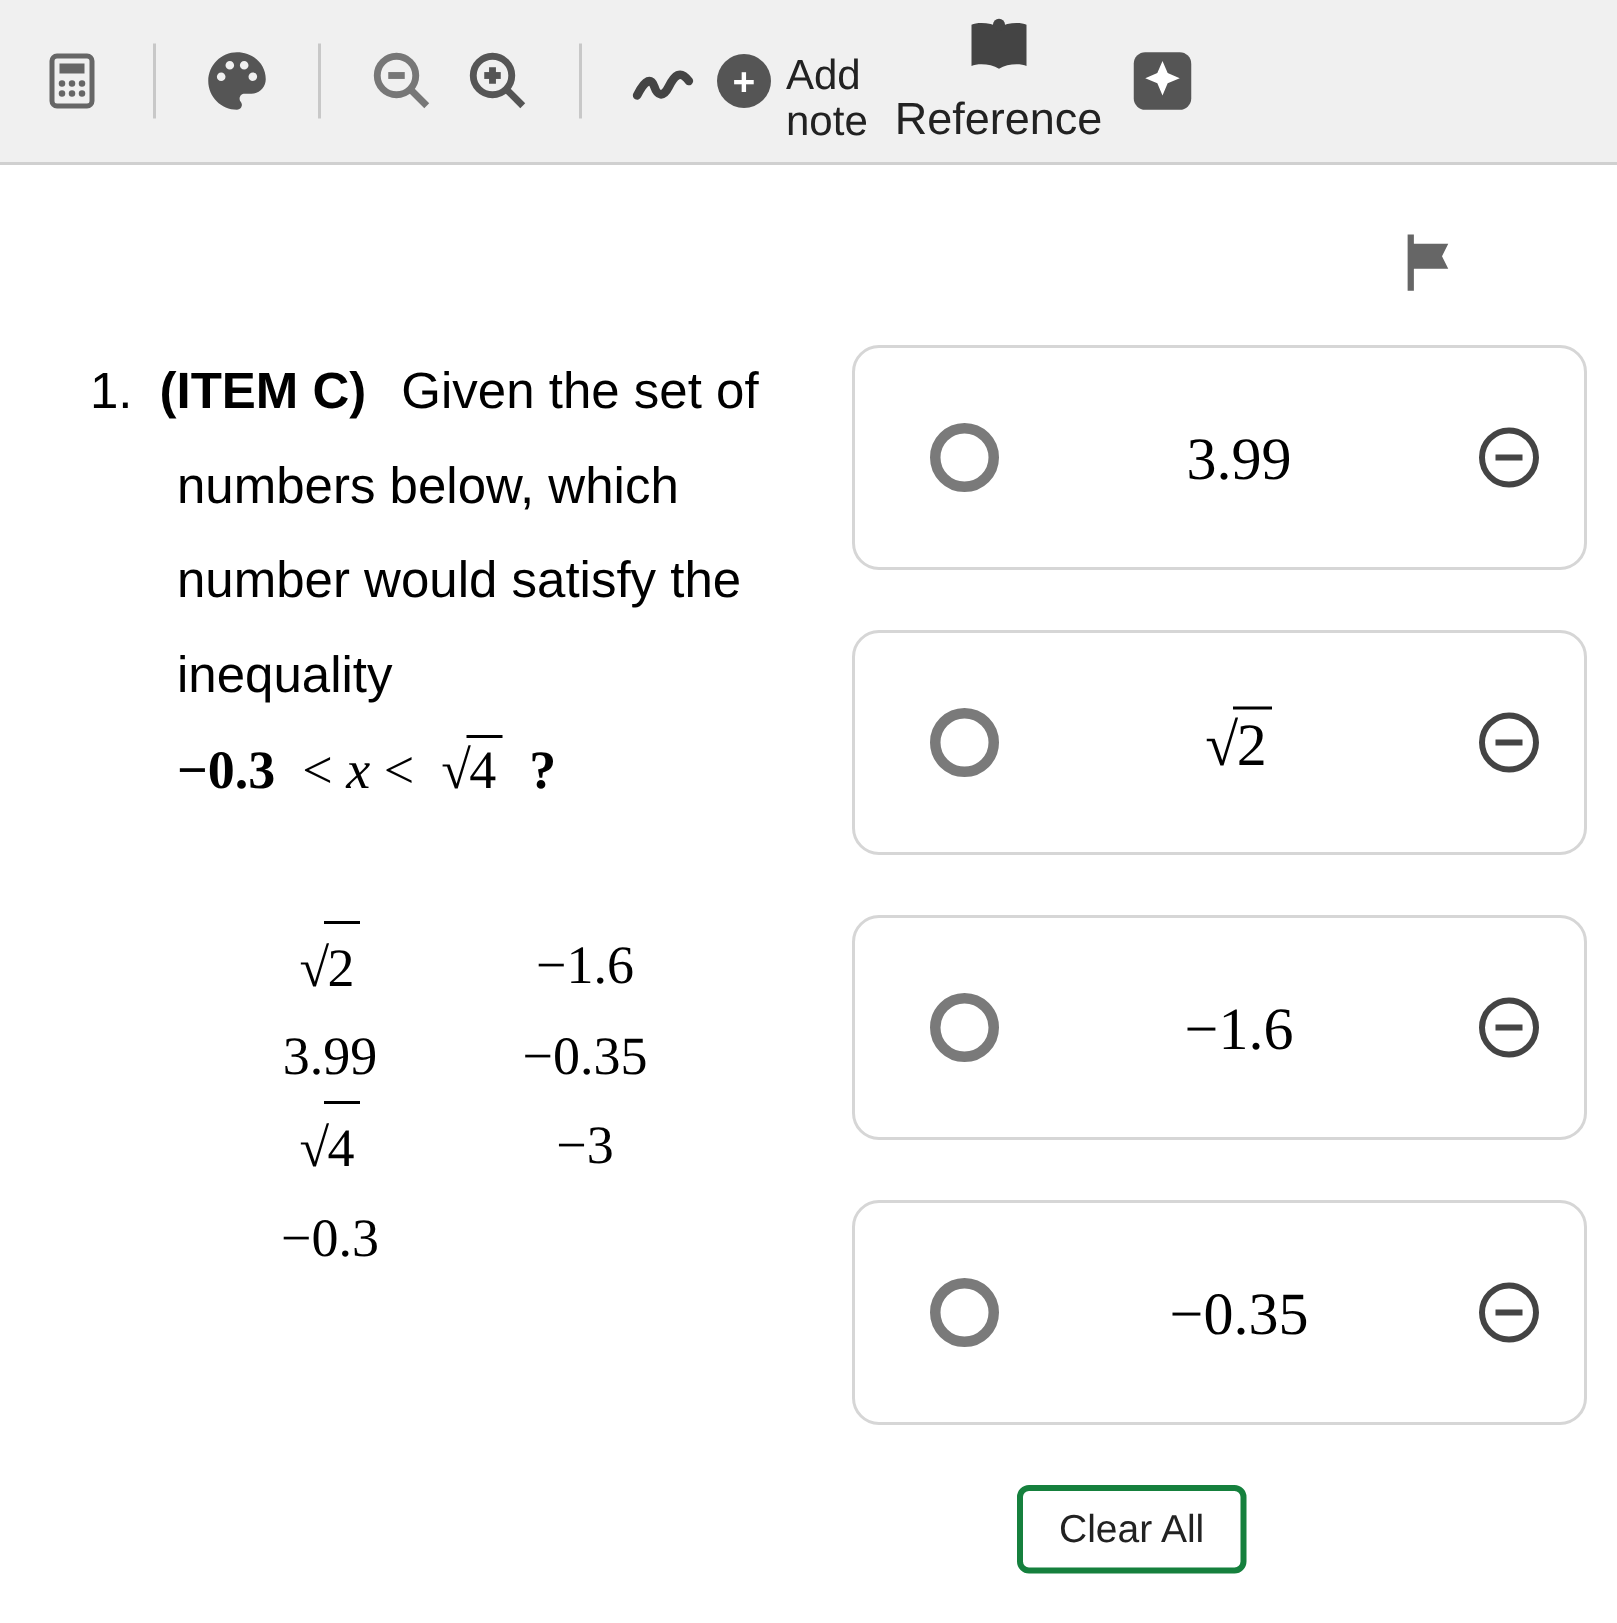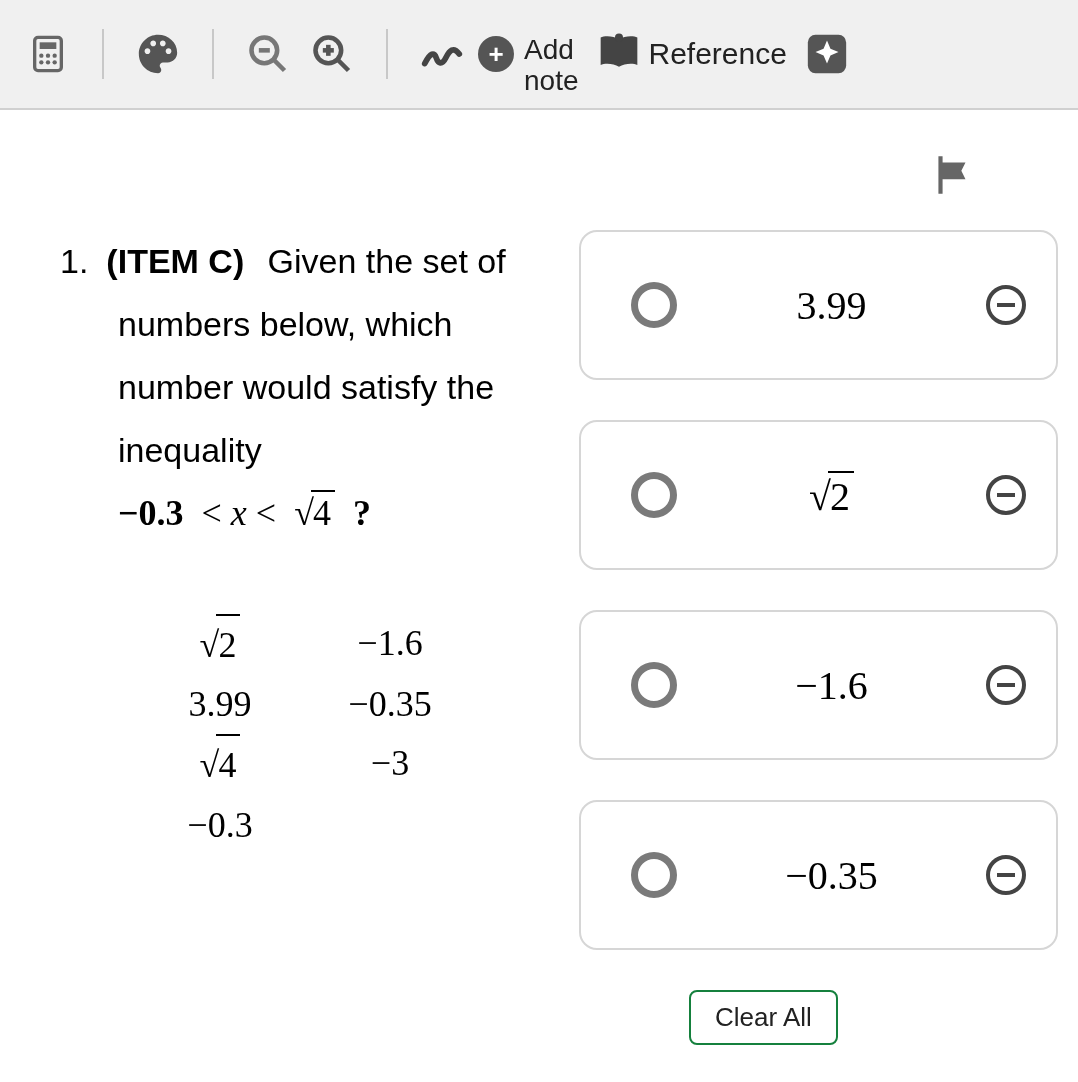--- a/index.html
+++ b/index.html
@@ -45,29 +45,30 @@
       font-size: 28px;
       color: #222;
       line-height: 1.1;
       margin-top: 24px;
     }
     .ref-group {
       display: flex;
       align-items: center;
       gap: 8px;
       cursor: pointer;
+      flex-direction: column;
     }
     .ref-text {
       font-size: 30px;
       color: #222;
     }
     .content {
       display: flex;
       padding: 40px 20px 0 60px;
-      gap: 39px;
+      gap: 28px;
     }
     .question-col {
       flex: 0 0 480px;
       padding-top: 80px;
     }
     .q-num {
       display: inline;
       font-size: 34px;
       margin-right: 18px;
     }
@@ -162,21 +163,21 @@
       position: relative;
       top: 0;
     }
     .sqrt-rad {
       border-top: 2.5px solid #000;
       padding: 0 4px 0 2px;
       margin-left: -3px;
     }
     .clear-all {
       display: inline-block;
-      border: 2px solid #15803d;
+      border: 4px solid #15803d;
       border-radius: 8px;
       padding: 10px 24px;
       font-size: 26px;
       margin-left: 110px;
       color: #222;
       cursor: pointer;
     }
     .plus-circle {
       width: 36px;
       height: 36px;

